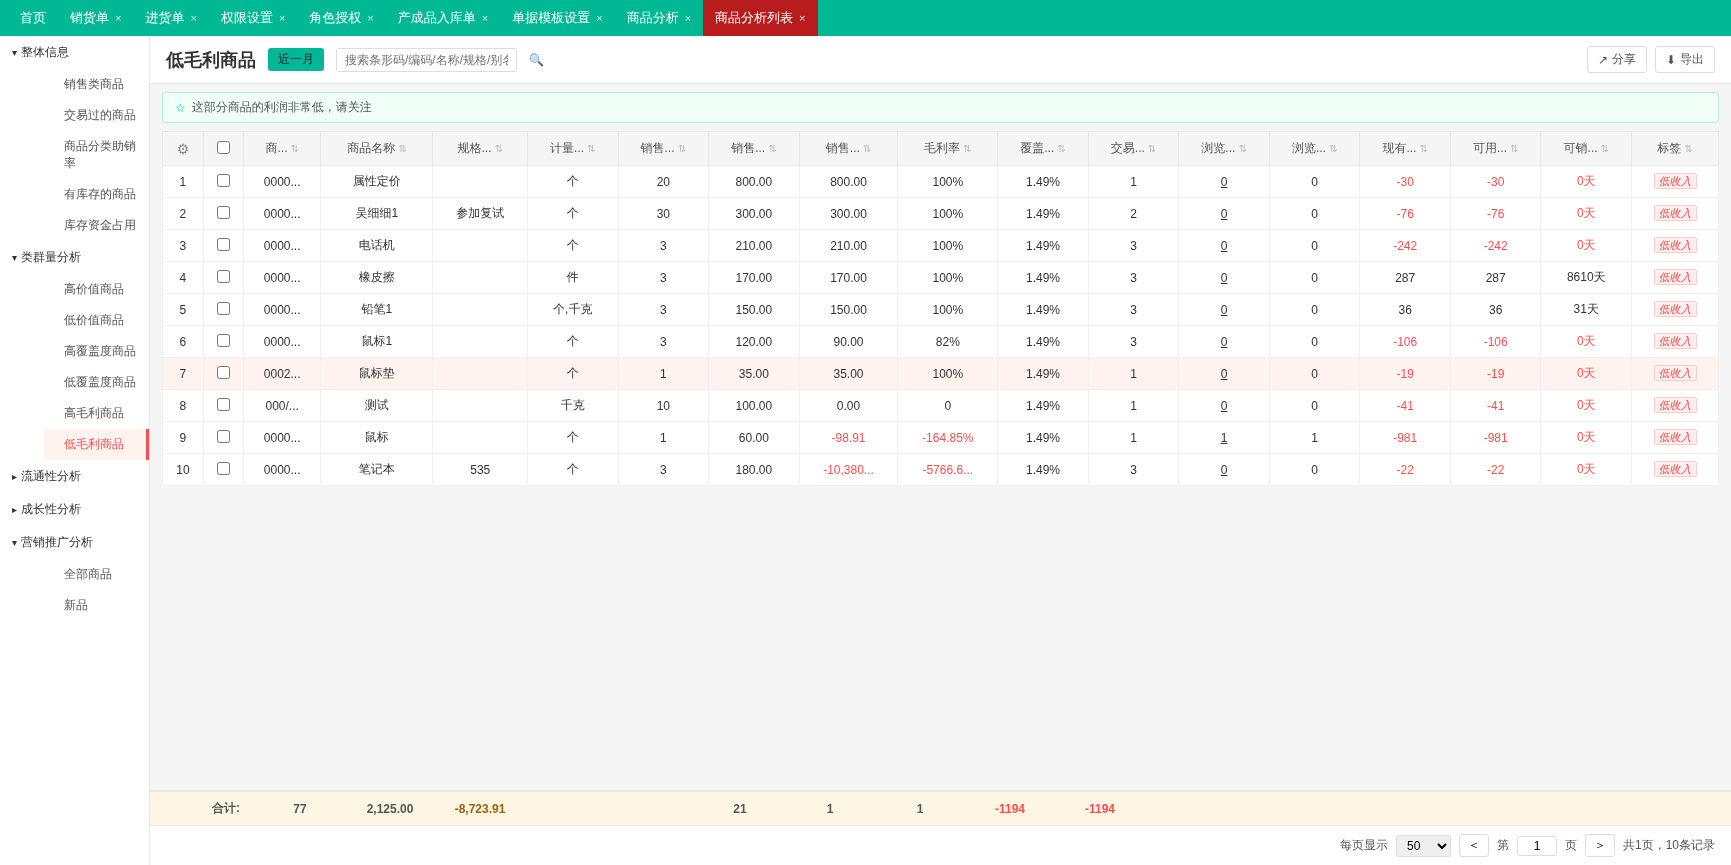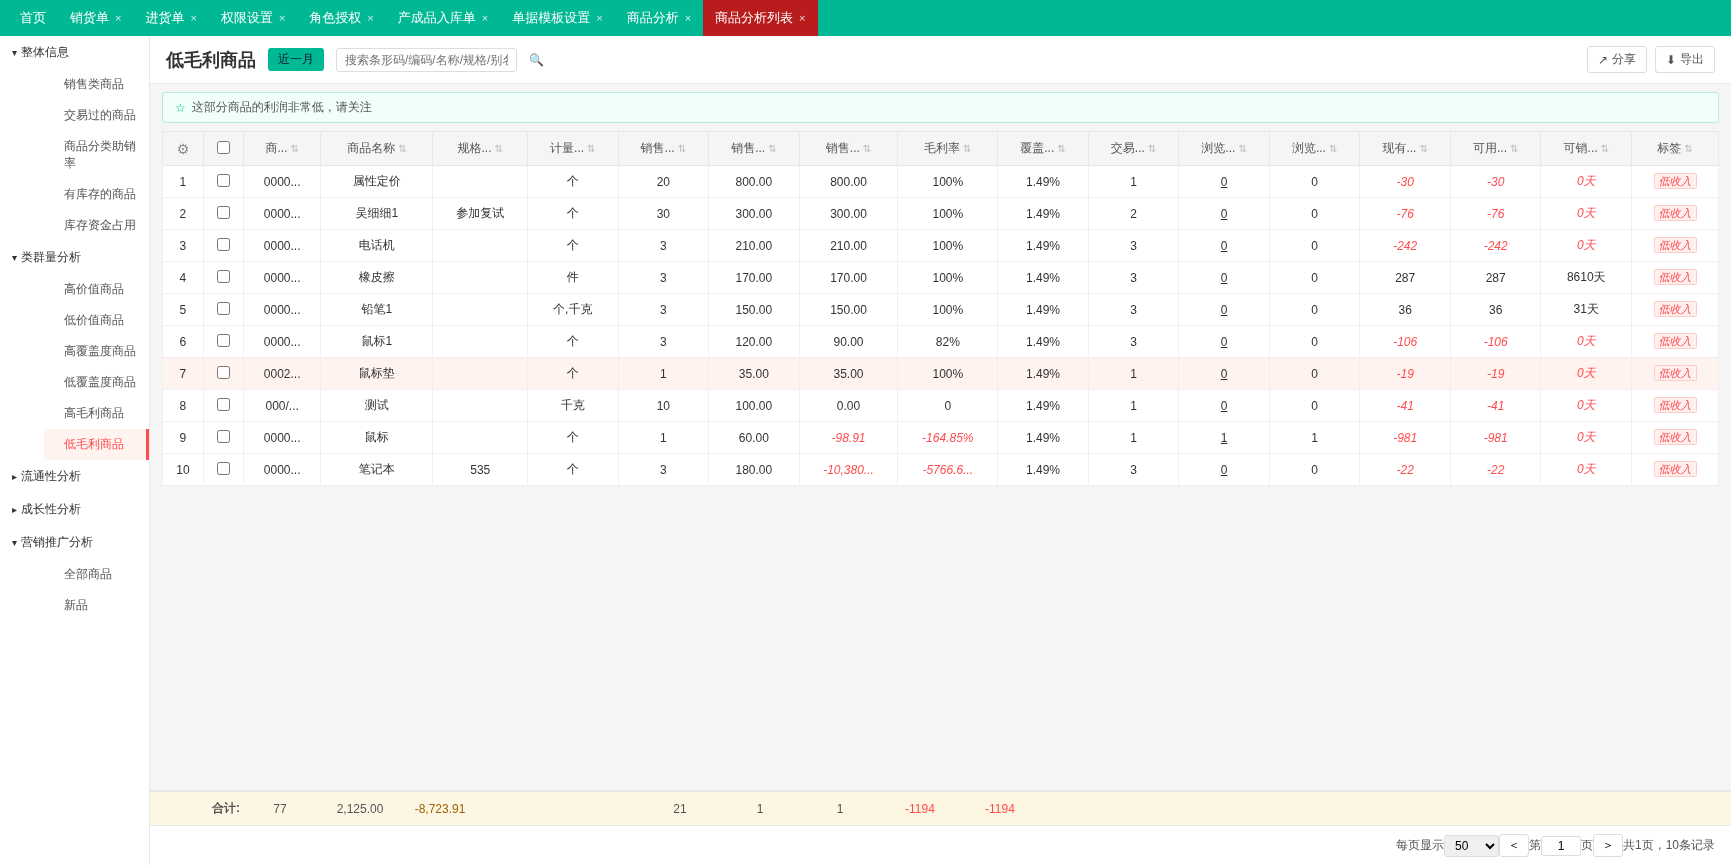--- a/index.html
+++ b/index.html
@@ -40,32 +40,32 @@
 
     
     .table-container { flex: 1; overflow: auto; padding: 0 12px; }
     table { width: 100%; border-collapse: collapse; background: #fff; font-size: 12px; }
     thead th { background: #f5f5f5; padding: 8px 6px; border: 1px solid #e8e8e8; text-align: center; color: #555; font-weight: normal; white-space: nowrap; position: sticky; top: 0; z-index: 1; }
     thead th .col-title { display: flex; align-items: center; justify-content: center; gap: 3px; }
     thead th .sort-icon { color: #bbb; font-size: 10px; }
     tbody tr { border-bottom: 1px solid #f0f0f0; }
     tbody tr.highlighted { background: #fff3ef; }
     tbody td { padding: 7px 6px; border: 1px solid #f0f0f0; text-align: center; color: #333; }
-    tbody td.text-red { color: #ff4d4f; font-style: italic; }
+    tbody td.text-red { color: #ff4d4f; }
     .tag-badge-red { background: #fff0f0; color: #ff4d4f; border: 1px solid #ffccc7; padding: 1px 4px; border-radius: 2px; font-size: 11px; font-style: italic; }
     .underline-link { text-decoration: underline; color: #333; cursor: pointer; }
 
     
     .table-footer { background: #fdf6e3; border-top: 2px solid #e8e8e8; padding: 8px 12px; display: flex; align-items: center; font-size: 12px; color: #555; }
-    .footer-label { font-weight: bold; padding-left: 50px; }
-    .footer-values { display: flex; gap: 0; }
+    .footer-label { font-weight: bold; margin-right: 20px; padding-left: 50px; }
+    .footer-values { display: flex; gap: 10px; font-weight: bold; }
     .footer-cell { min-width: 80px; text-align: center; padding: 0 6px; }
 
     
-    .pagination-bar { background: #fff; border-top: 1px solid #e8e8e8; padding: 8px 16px; display: flex; align-items: center; justify-content: flex-end; font-size: 12px; color: #555; }
+    .pagination-bar { background: #fff; border-top: 1px solid #e8e8e8; padding: 8px 16px; display: flex; align-items: center; justify-content: flex-end; gap: 8px; font-size: 12px; color: #555; }
     .page-size-select { border: 1px solid #ddd; border-radius: 3px; padding: 2px 6px; font-size: 12px; }
     .page-btn { border: 1px solid #ddd; border-radius: 3px; padding: 2px 8px; cursor: pointer; background: #fff; font-size: 12px; }
     .page-input { border: 1px solid #ddd; border-radius: 3px; padding: 2px 6px; width: 40px; text-align: center; font-size: 12px; }
     
     input[type="checkbox"] { cursor: pointer; }
 
     .settings-icon { color: #888; cursor: pointer; font-size: 14px; }
   </style>
 </head>
 <body>

